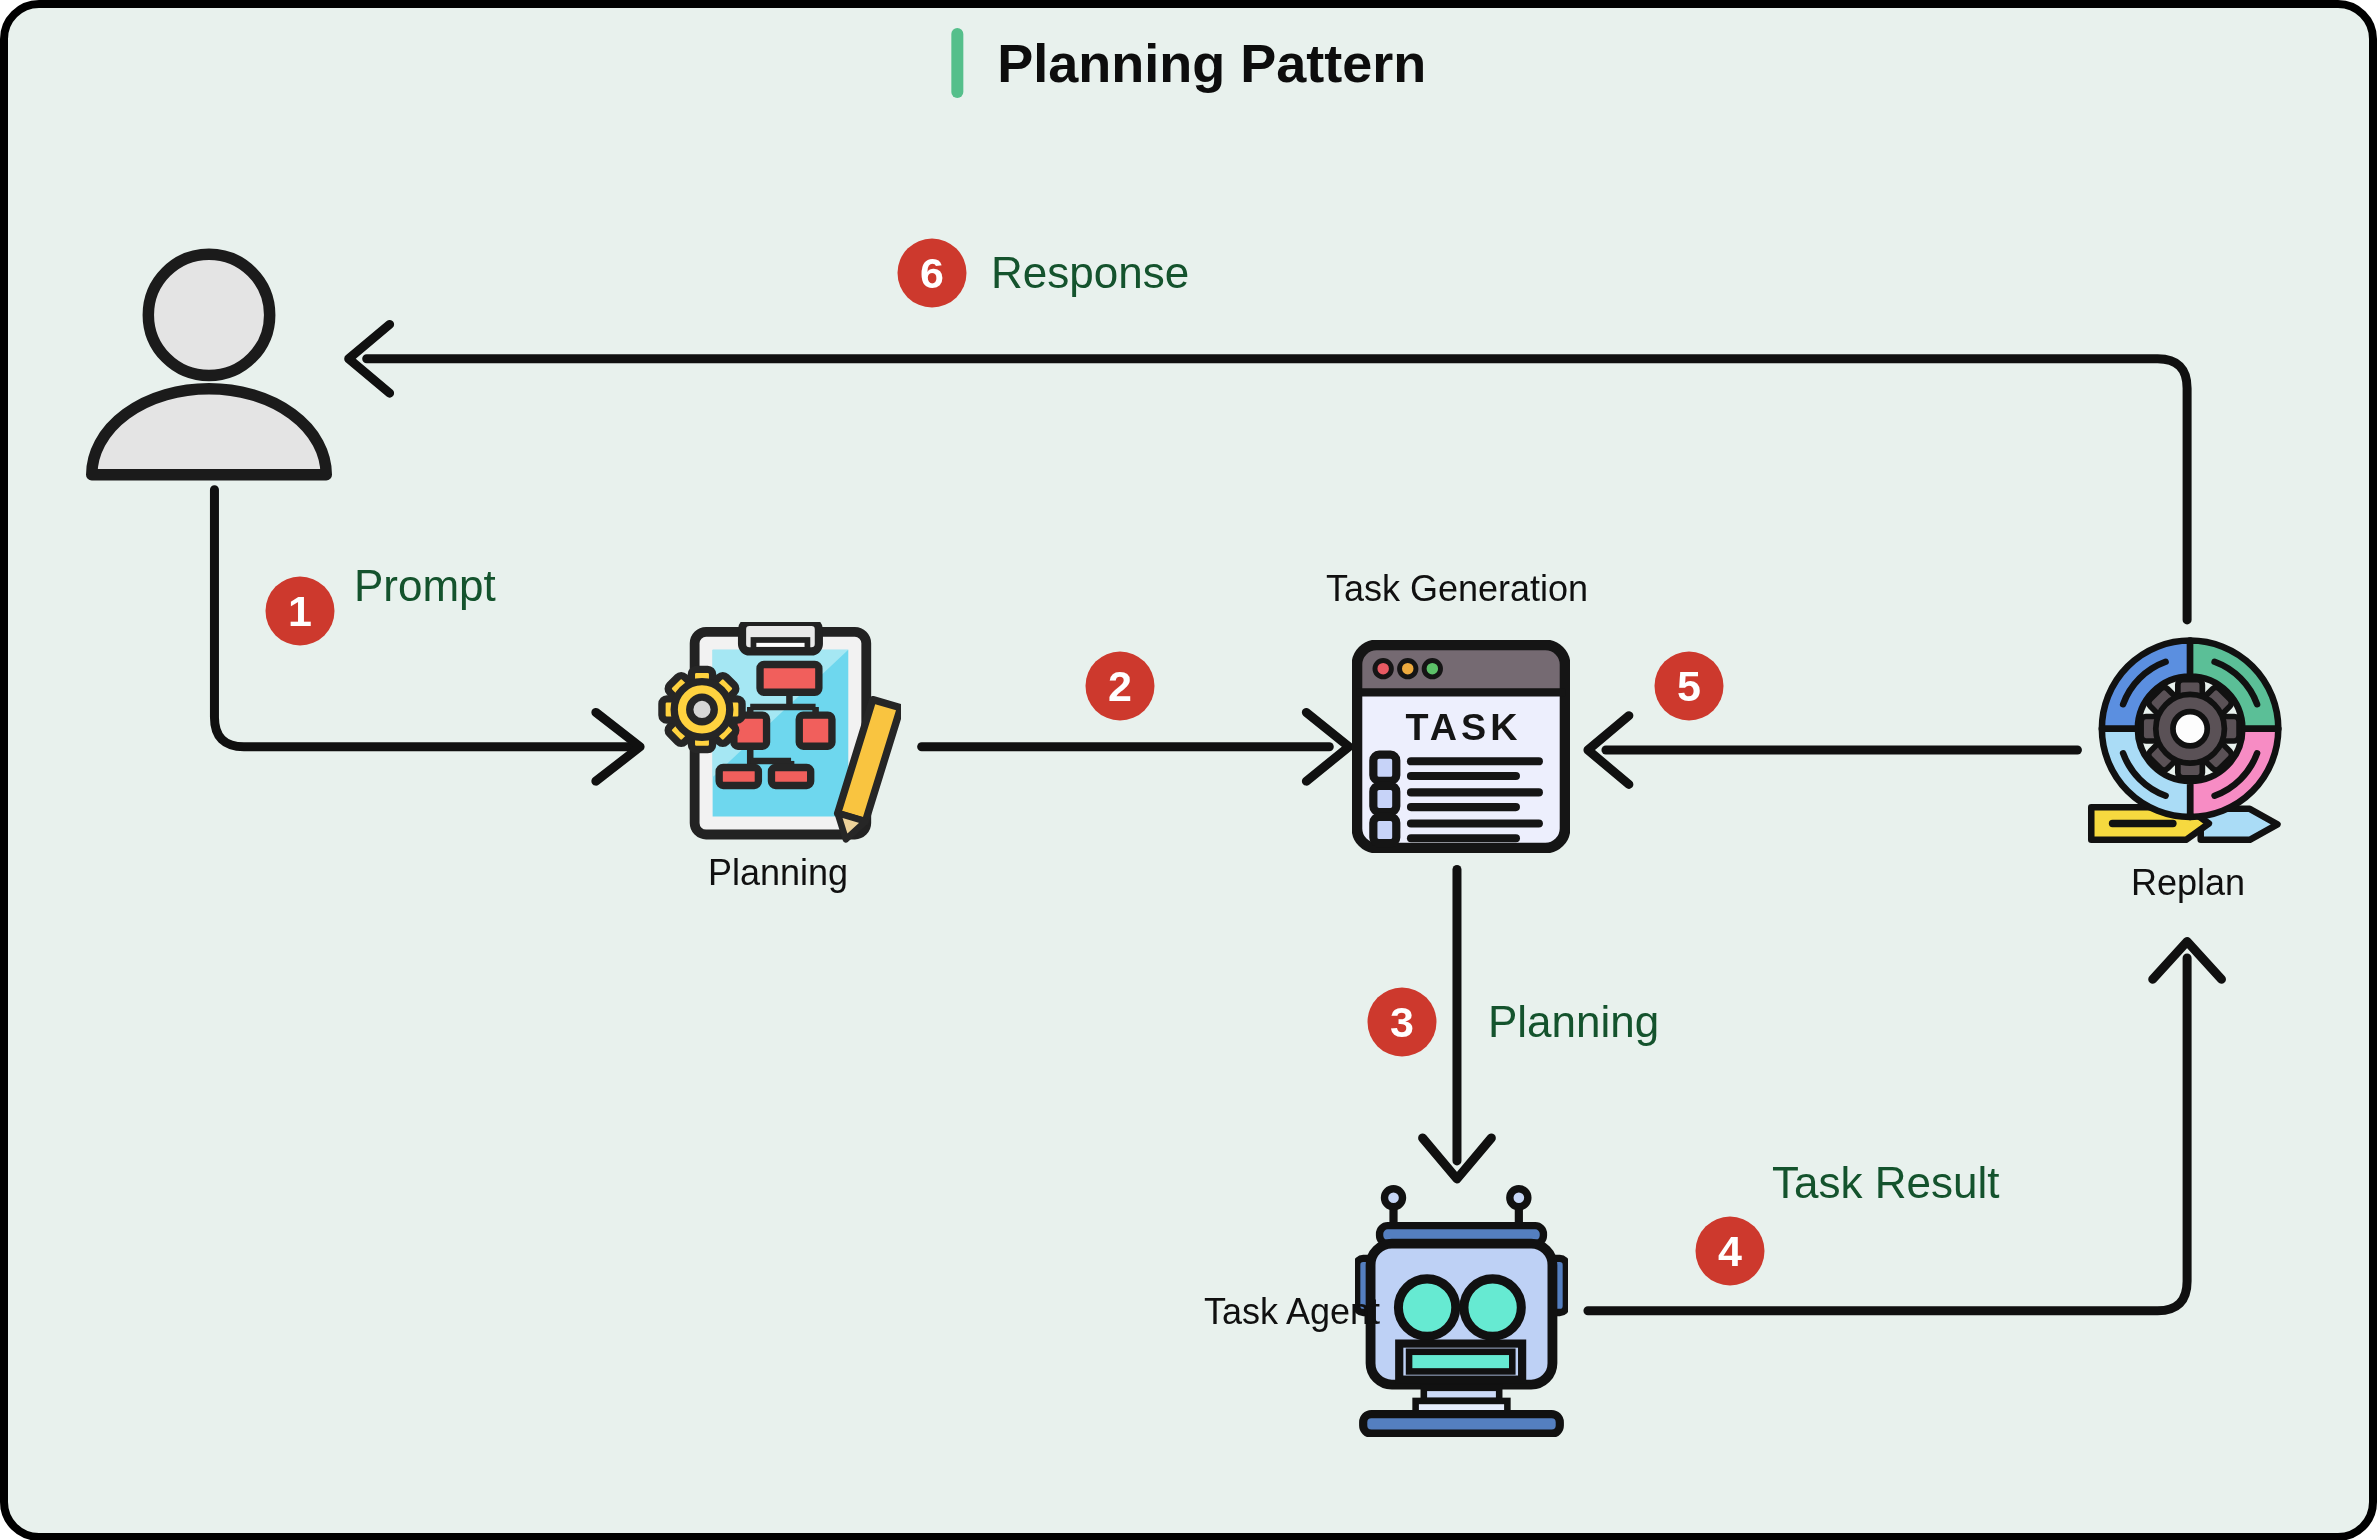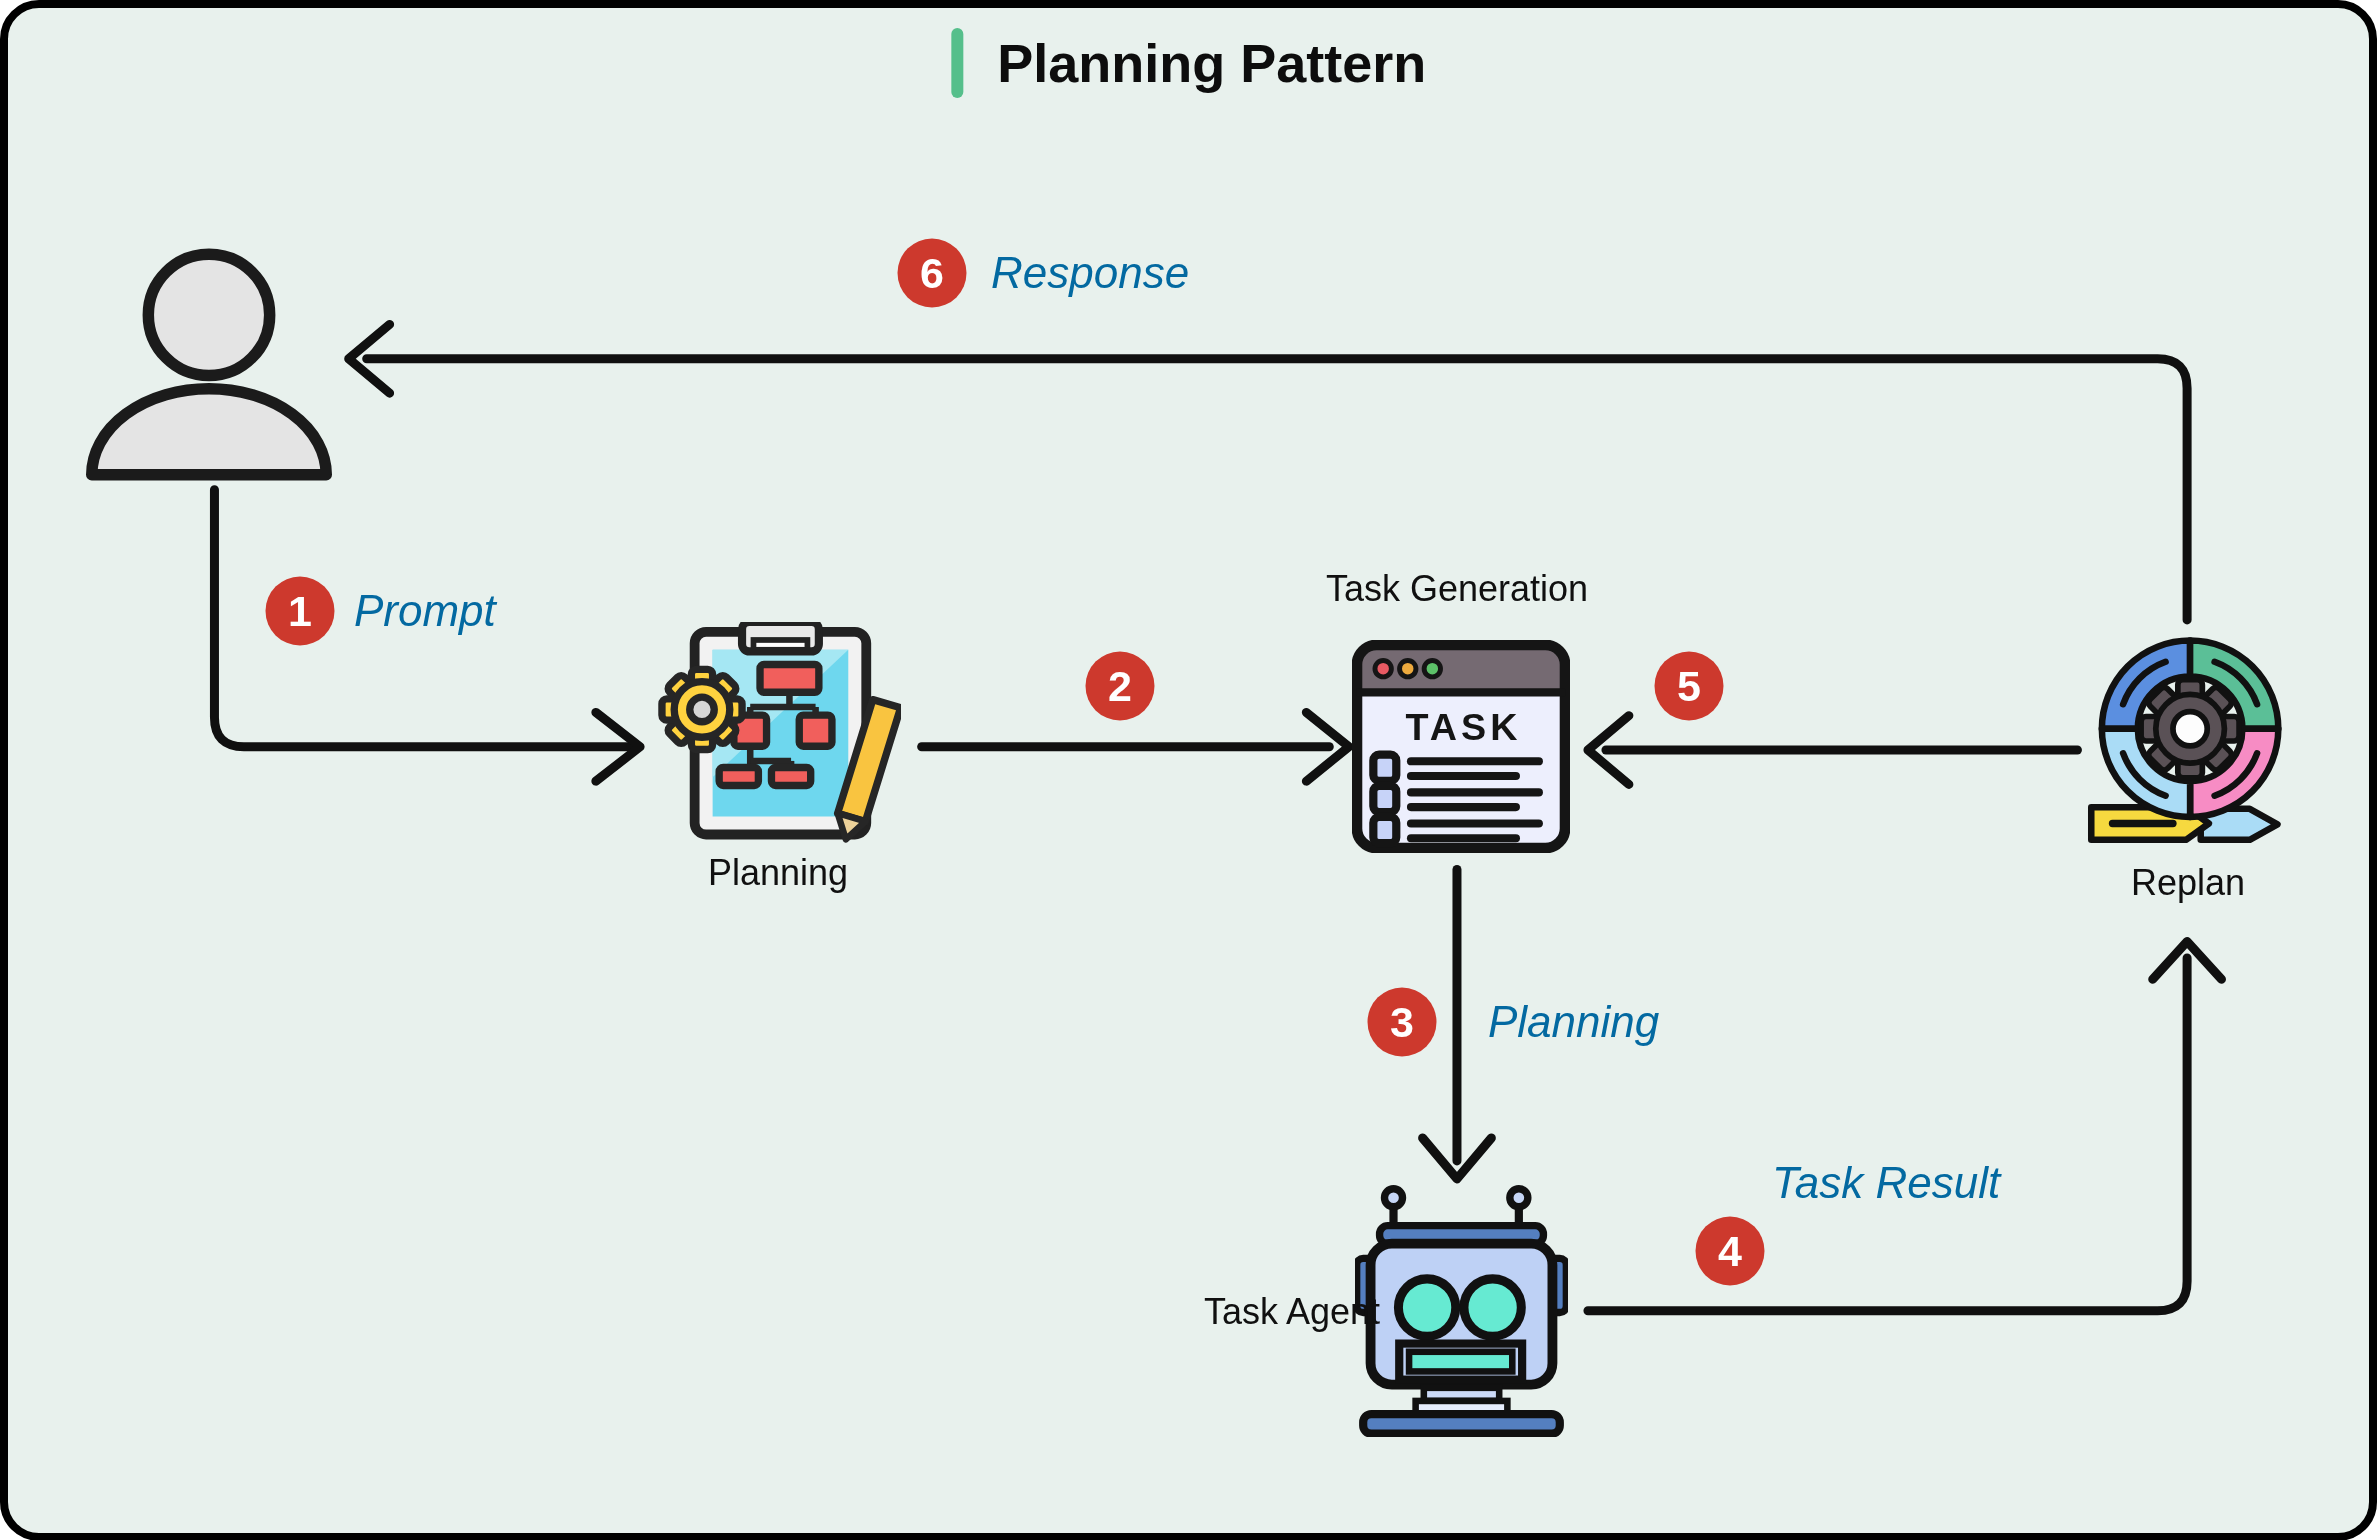--- a/index.html
+++ b/index.html
@@ -7,22 +7,22 @@
   .frame{position:absolute;left:0;top:0;width:2377px;height:1541px;box-sizing:border-box;
     border:8.2px solid #000;border-radius:39px;background:#e8f1ed;}
   .layer{position:absolute;left:0;top:0;width:2377px;height:1541px;}
   .title-wrap{position:absolute;top:28px;left:50%;transform:translateX(-50%);
     display:flex;align-items:center;gap:34px;}
   .title-bar{width:12.3px;height:70px;border-radius:6.5px;}
   .title-text{font-size:54px;font-weight:700;color:#0d0d0d;letter-spacing:0px;white-space:nowrap;}
   .badge{position:absolute;width:69px;height:69px;border-radius:50%;background:#cd392d;
     color:#ffffff;font-size:43px;font-weight:700;display:flex;align-items:center;
     justify-content:center;transform:translate(-50%,-50%);}
-  .step-label{position:absolute;font-size:44px;font-weight:500;color:#0369a1;
-    transform:translateY(-50%);white-space:nowrap;font-style:italic;}
+  .step-label{position:absolute;font-size:44px;font-weight:500;color:#14532d;
+    transform:translateY(-50%);white-space:nowrap;}
   .node-label{position:absolute;font-size:36px;font-weight:500;color:#101010;
     transform:translate(-50%,-50%);white-space:nowrap;}
   .node-label.right-anchor{transform:translate(-100%,-50%);}
   .icon{position:absolute;}
 </style>
 </head>
 <body>
 
 <div class="frame" style="background: rgb(232, 241, 237);"></div>
 
@@ -178,21 +178,21 @@
   <rect x="74" y="266" width="112" height="16" fill="#e6edfc" stroke="#111" stroke-width="8"></rect>
   <rect x="10" y="282" width="240" height="24" rx="10" fill="#547fc0" stroke="#111" stroke-width="10"></rect>
 </svg>
 
 <div class="node-label" style="left:778px;top:873px">Planning</div>
 <div class="node-label" style="left:1457px;top:589px">Task Generation</div>
 <div class="node-label" style="left:2188px;top:883px">Replan</div>
 <div class="node-label right-anchor" style="left:1380px;top:1312px">Task Agent</div>
 
 <div class="badge" style="left: 300px; top: 611px; background: rgb(205, 57, 45);">1</div>
-<div class="step-label" style="left:354px;top:611px">Prompt</div>
+<div class="step-label" style="left:354px;top:586px">Prompt</div>
 
 <div class="badge" style="left: 1120px; top: 686px; background: rgb(205, 57, 45);">2</div>
 
 <div class="badge" style="left: 1402px; top: 1022px; background: rgb(205, 57, 45);">3</div>
 <div class="step-label" style="left:1488px;top:1022px">Planning</div>
 
 <div class="badge" style="left: 1730px; top: 1251px; background: rgb(205, 57, 45);">4</div>
 <div class="step-label" style="left:1772px;top:1183px">Task Result</div>
 
 <div class="badge" style="left: 1689px; top: 686px; background: rgb(205, 57, 45);">5</div>

